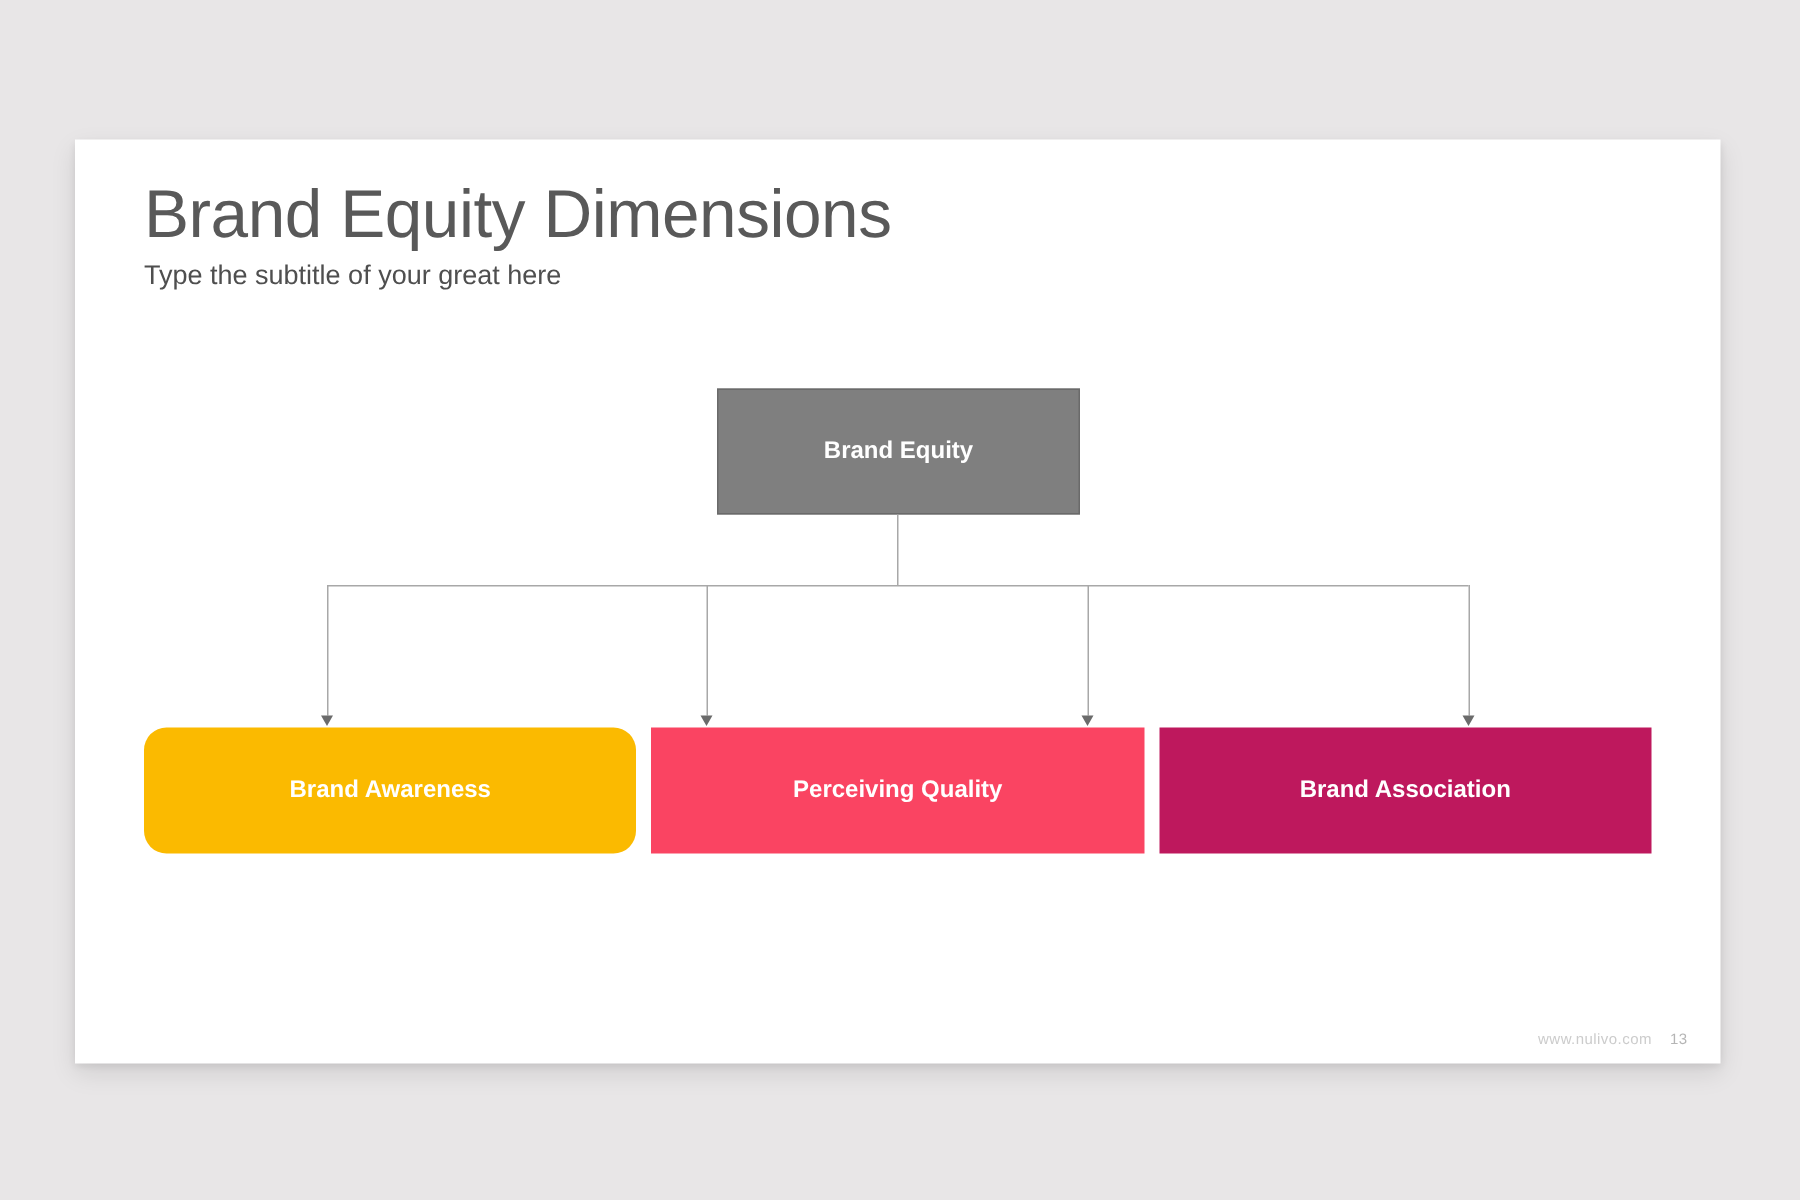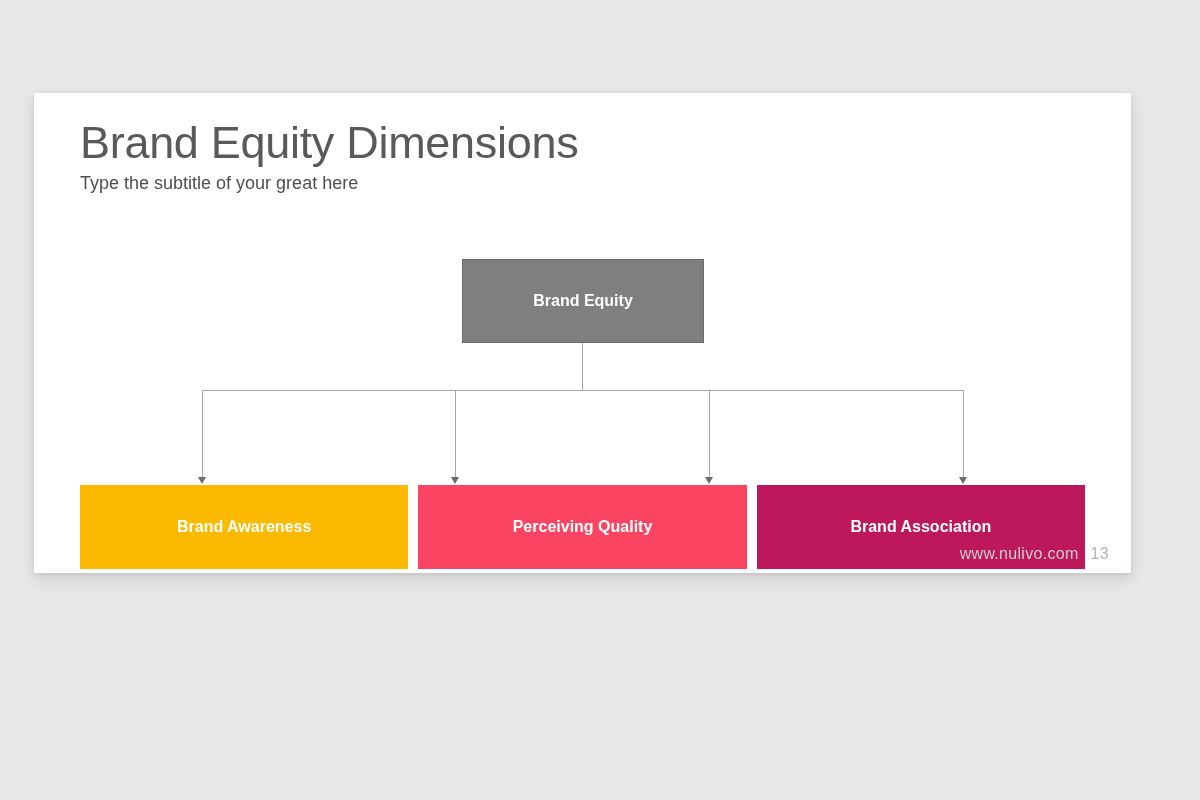--- a/index.html
+++ b/index.html
@@ -6,22 +6,22 @@
   body {
     width: 1200px; height: 800px;
     background: #E8E6E7;
     font-family: "Liberation Sans", "DejaVu Sans", sans-serif;
     position: relative;
     overflow: hidden;
   }
 
   .slide {
     position: absolute;
-    left: 34px; top: 93px;
-    width: 1097px; height: 480px;
+    left: 50px; top: 93px;
+    width: 1097px; height: 616px;
     background: #FFFFFF;
     box-shadow: 0 6px 16px rgba(0,0,0,0.10), 0 2px 5px rgba(0,0,0,0.08);
   }
 
   .title {
     position: absolute;
     left: 46px; top: 22px;
     margin: 0;
     font-size: 45px;
     font-weight: 400;
@@ -98,21 +98,21 @@
     left: 46px; right: 46px; top: 392px;
     height: 84px;
     display: flex;
     gap: 10px;
   }
   .child-node { flex: 1; }
 
   .footer {
     position: absolute;
     right: 22px; bottom: 10px;
-    font-size: 16px;
+    font-size: 10px;
     letter-spacing: 0.3px;
     display: flex;
     align-items: baseline;
     gap: 12px;
   }
   .footer-site { color: #CCCCCC; }
   .footer-page { color: #B5B5B5; }
 </style>
 </head>
 <body>
@@ -139,21 +139,21 @@
         <span class="arrowhead"></span>
       </div>
       <div class="drop drop-3">
         <span class="arrowhead"></span>
       </div>
       <div class="drop drop-4">
         <span class="arrowhead"></span>
       </div>
 
       <div class="children-row">
-        <div class="node child-node" style="background-color: rgb(251, 186, 0);">
+        <div class="node child-node" style="background-color: rgb(251, 186, 0); border-radius: 15px;">
           <span>Brand Awareness</span>
         </div>
         <div class="node child-node" style="background-color: rgb(250, 68, 98);">
           <span>Perceiving Quality</span>
         </div>
         <div class="node child-node" style="background-color: #be185d;">
           <span>Brand Association</span>
         </div>
       </div>
 

